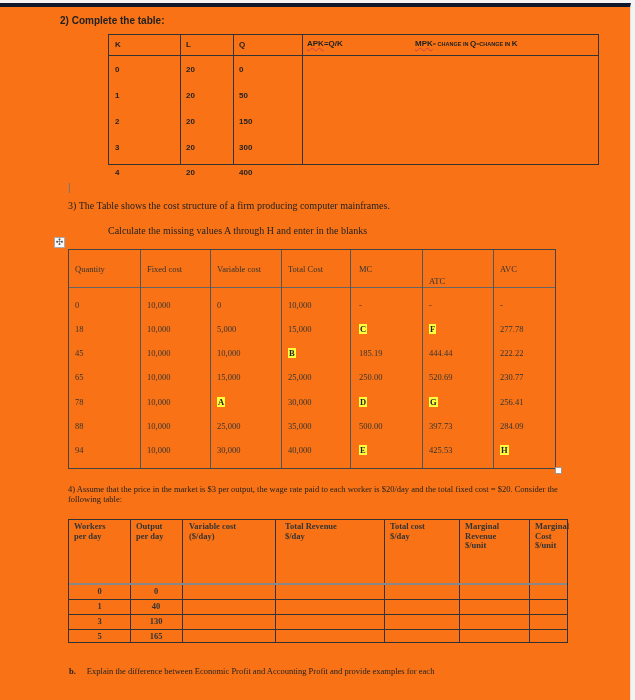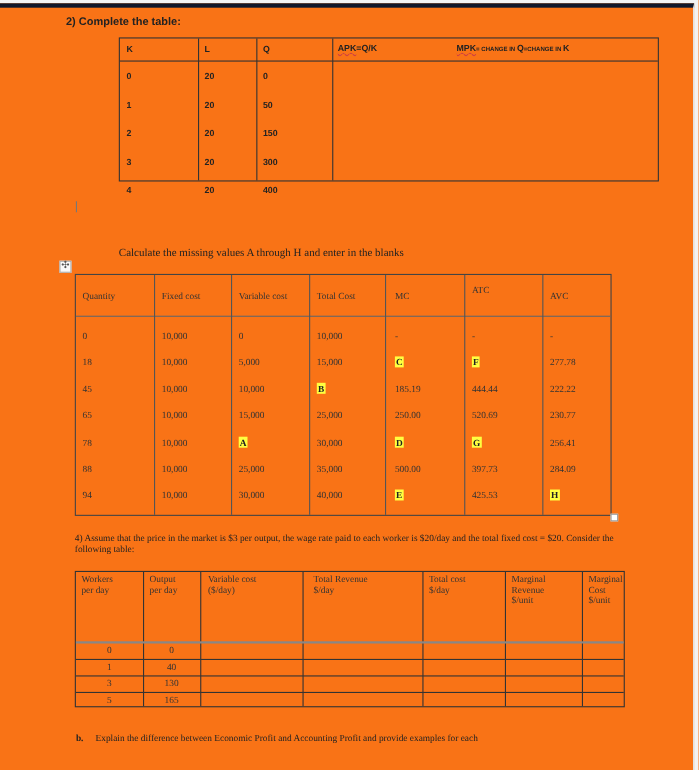--- a/index.html
+++ b/index.html
@@ -36,21 +36,21 @@
     .hl { background: #ffff40; font-weight: bold; padding: 0 1px; color: #222; }
     .resize-handle { left: 555px; top: 460px; width: 7px; height: 7px; border: 1px solid #999; box-sizing: border-box; background: #fff; }
 
     .q4-text { left: 68px; top: 478px; width: 510px; font-size: 8.5px; line-height: 9.5px; }
 
     
     .t3 { left: 68px; top: 512px; width: 500px; height: 124px; border: 1px solid #333; box-sizing: border-box; }
     .t3 .vline { position: absolute; top: 0; bottom: 0; border-left: 1px solid #333; }
     .t3 .hline { position: absolute; left: 0; right: 0; border-top: 1px solid #333; }
     .t3 .hline.thick { border-top: 2px solid #888; }
-    .t3 .cell { position: absolute; font-size: 8.5px; line-height: 9.5px; color: #333; }
+    .t3 .cell { position: absolute; font-size: 8.5px; line-height: 9.5px; color: #333; font-weight: bold; }
     .t3 .num { text-align: center; }
 
     .item-a { left: 118px; top: 647px; font-size: 8.5px; }
     .item-a .lbl { font-weight: bold; margin-right: 11px; }
     .item-b { left: 69px; top: 659px; font-size: 8.5px; text-align: right; }
     .item-b .lbl { font-weight: bold; margin-right: 11px; }
   </style>
 </head>
 <body>
 
@@ -90,38 +90,39 @@
     <div class="cell" style="left:77px;top:108px">20</div>
     <div class="cell" style="left:130px;top:108px">300</div>
 
     <div class="cell" style="left:6px;top:133px">4</div>
     <div class="cell" style="left:77px;top:133px">20</div>
     <div class="cell" style="left:130px;top:133px">400</div>
   </div>
 
   <div class="abs cursor"></div>
 
+  <div class="abs q3-title">3) The Table shows the cost structure of a firm producing computer mainframes.</div>
   <div class="abs q3-sub">Calculate the missing values A through H and enter in the blanks</div>
   <div class="abs move-handle">✣</div>
 
   <div class="abs t2">
     <div class="hdr-line"></div>
     <div class="vline" style="left:71px"></div>
     <div class="vline" style="left:141px"></div>
     <div class="vline" style="left:212px"></div>
     <div class="vline" style="left:281px"></div>
     <div class="vline" style="left:353px"></div>
     <div class="vline" style="left:424px"></div>
 
     <div class="cell" style="left:6px;top:14px">Quantity</div>
     <div class="cell" style="left:78px;top:14px">Fixed cost</div>
     <div class="cell" style="left:148px;top:14px">Variable cost</div>
     <div class="cell" style="left:219px;top:14px">Total Cost</div>
     <div class="cell" style="left:290px;top:14px">MC</div>
-    <div class="cell" style="left:360px;top:8px">ATC</div>
+    <div class="cell" style="left:360px;top:26px">ATC</div>
     <div class="cell" style="left:431px;top:14px">AVC</div>
 
     <div class="cell" style="left:6px;top:50px">0</div>
     <div class="cell" style="left:78px;top:50px">10,000</div>
     <div class="cell" style="left:148px;top:50px">0</div>
     <div class="cell" style="left:219px;top:50px">10,000</div>
     <div class="cell" style="left:290px;top:50px">-</div>
     <div class="cell" style="left:360px;top:50px">-</div>
     <div class="cell" style="left:431px;top:50px">-</div>
 

